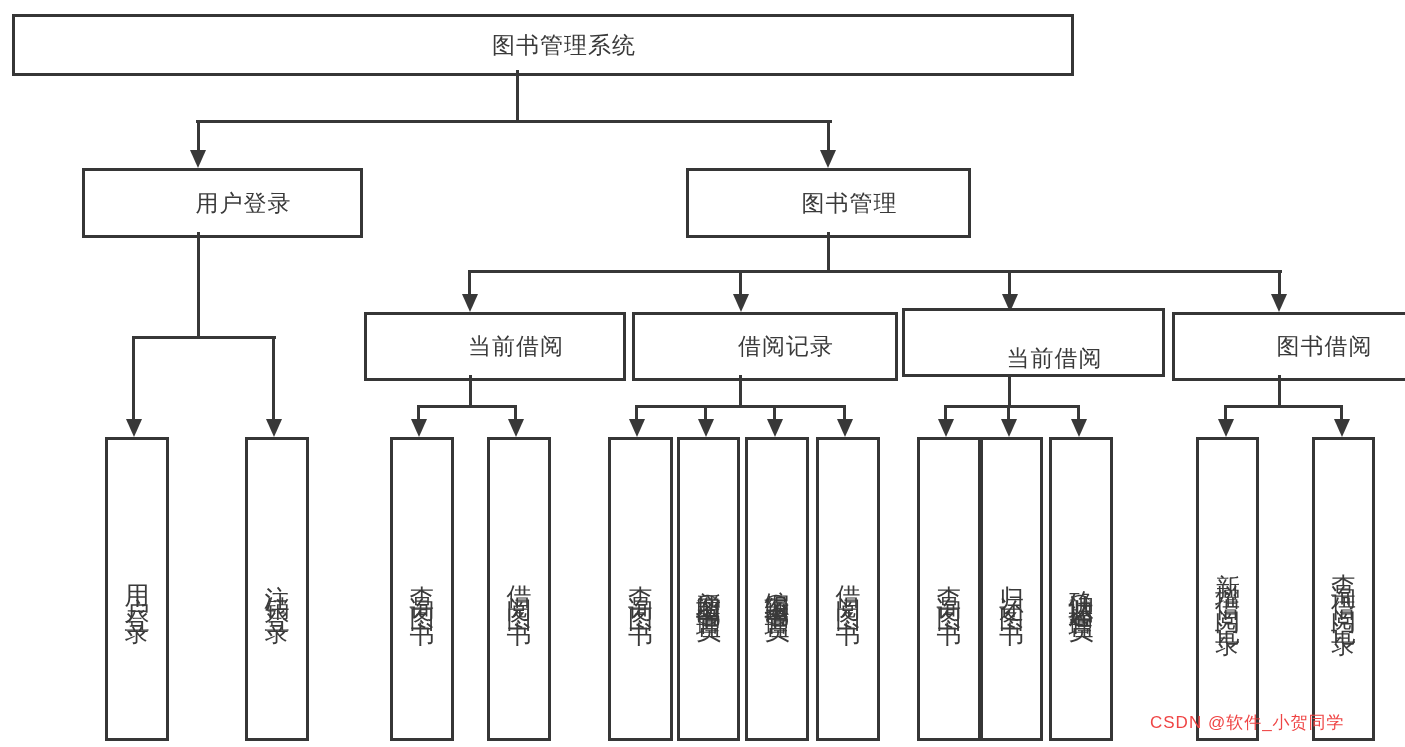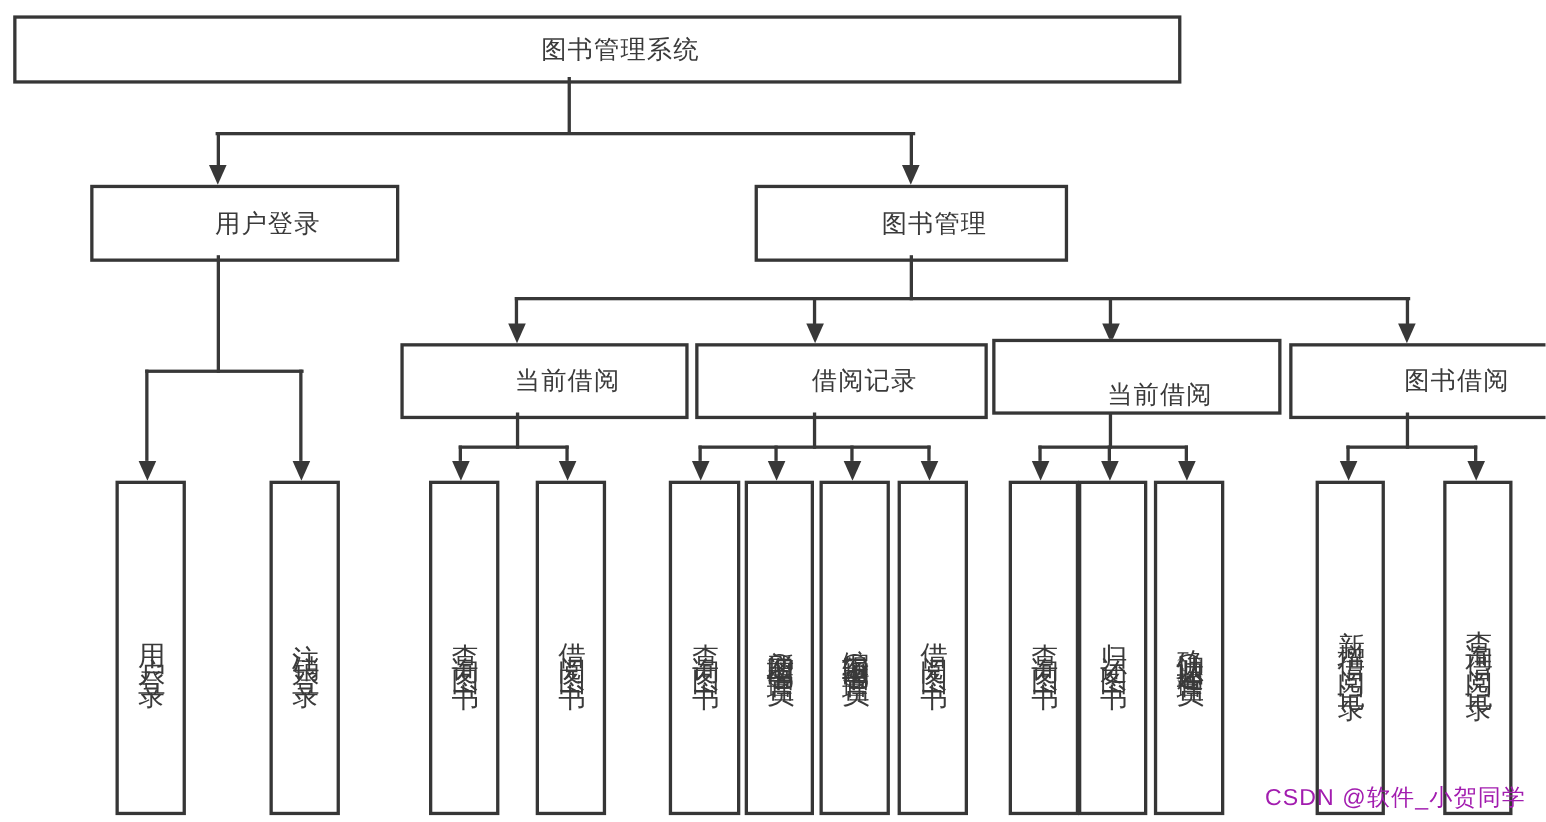--- a/index.html
+++ b/index.html
@@ -22,21 +22,21 @@
     color:#3a3a3a;font-size:25px;line-height:1;
   }
   .line{position:absolute;background:#383838;}
   .arrow{
     position:absolute;width:0;height:0;
     border-left:8px solid transparent;border-right:8px solid transparent;
     border-top:18px solid #383838;
   }
   .watermark{
     position:absolute;left:1150px;top:711px;width:252px;
-    color:#a21caf;font-size:21px;letter-spacing:1px;z-index:6;white-space:nowrap;
+    color:#ef4444;font-size:17px;letter-spacing:1px;z-index:6;white-space:nowrap;
   }
 </style>
 </head>
 <body>
 
 <div class="canvas">
 
   <div class="node" style="left:12px;top:14px;width:1014px;height:56px;">
     <span>图书管理系统</span>
   </div>

